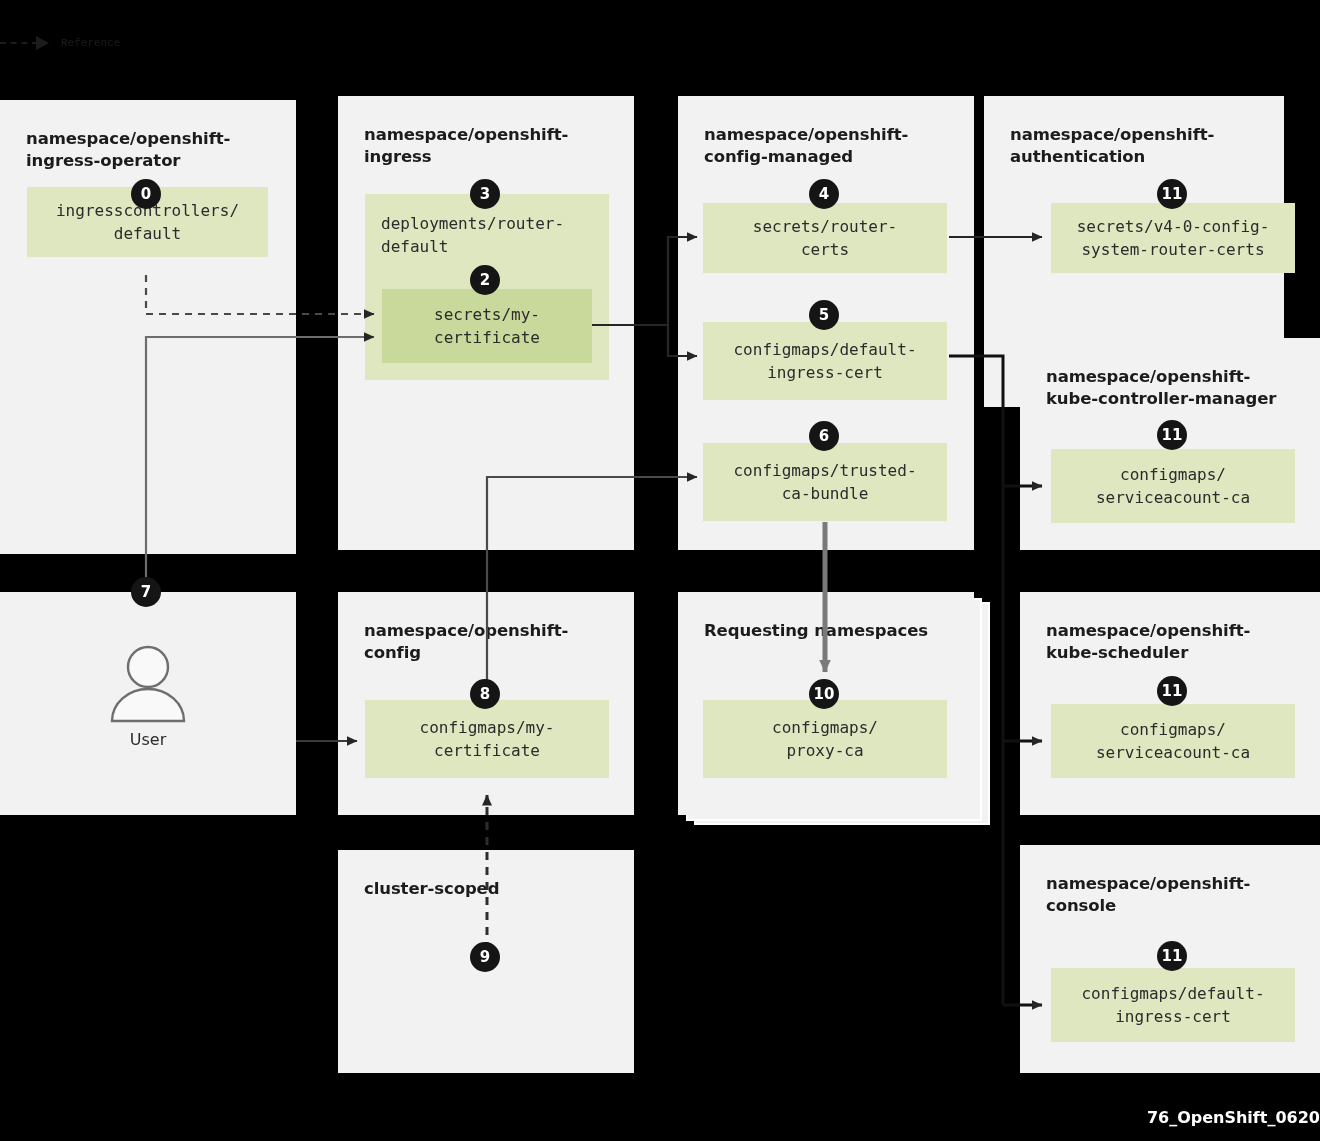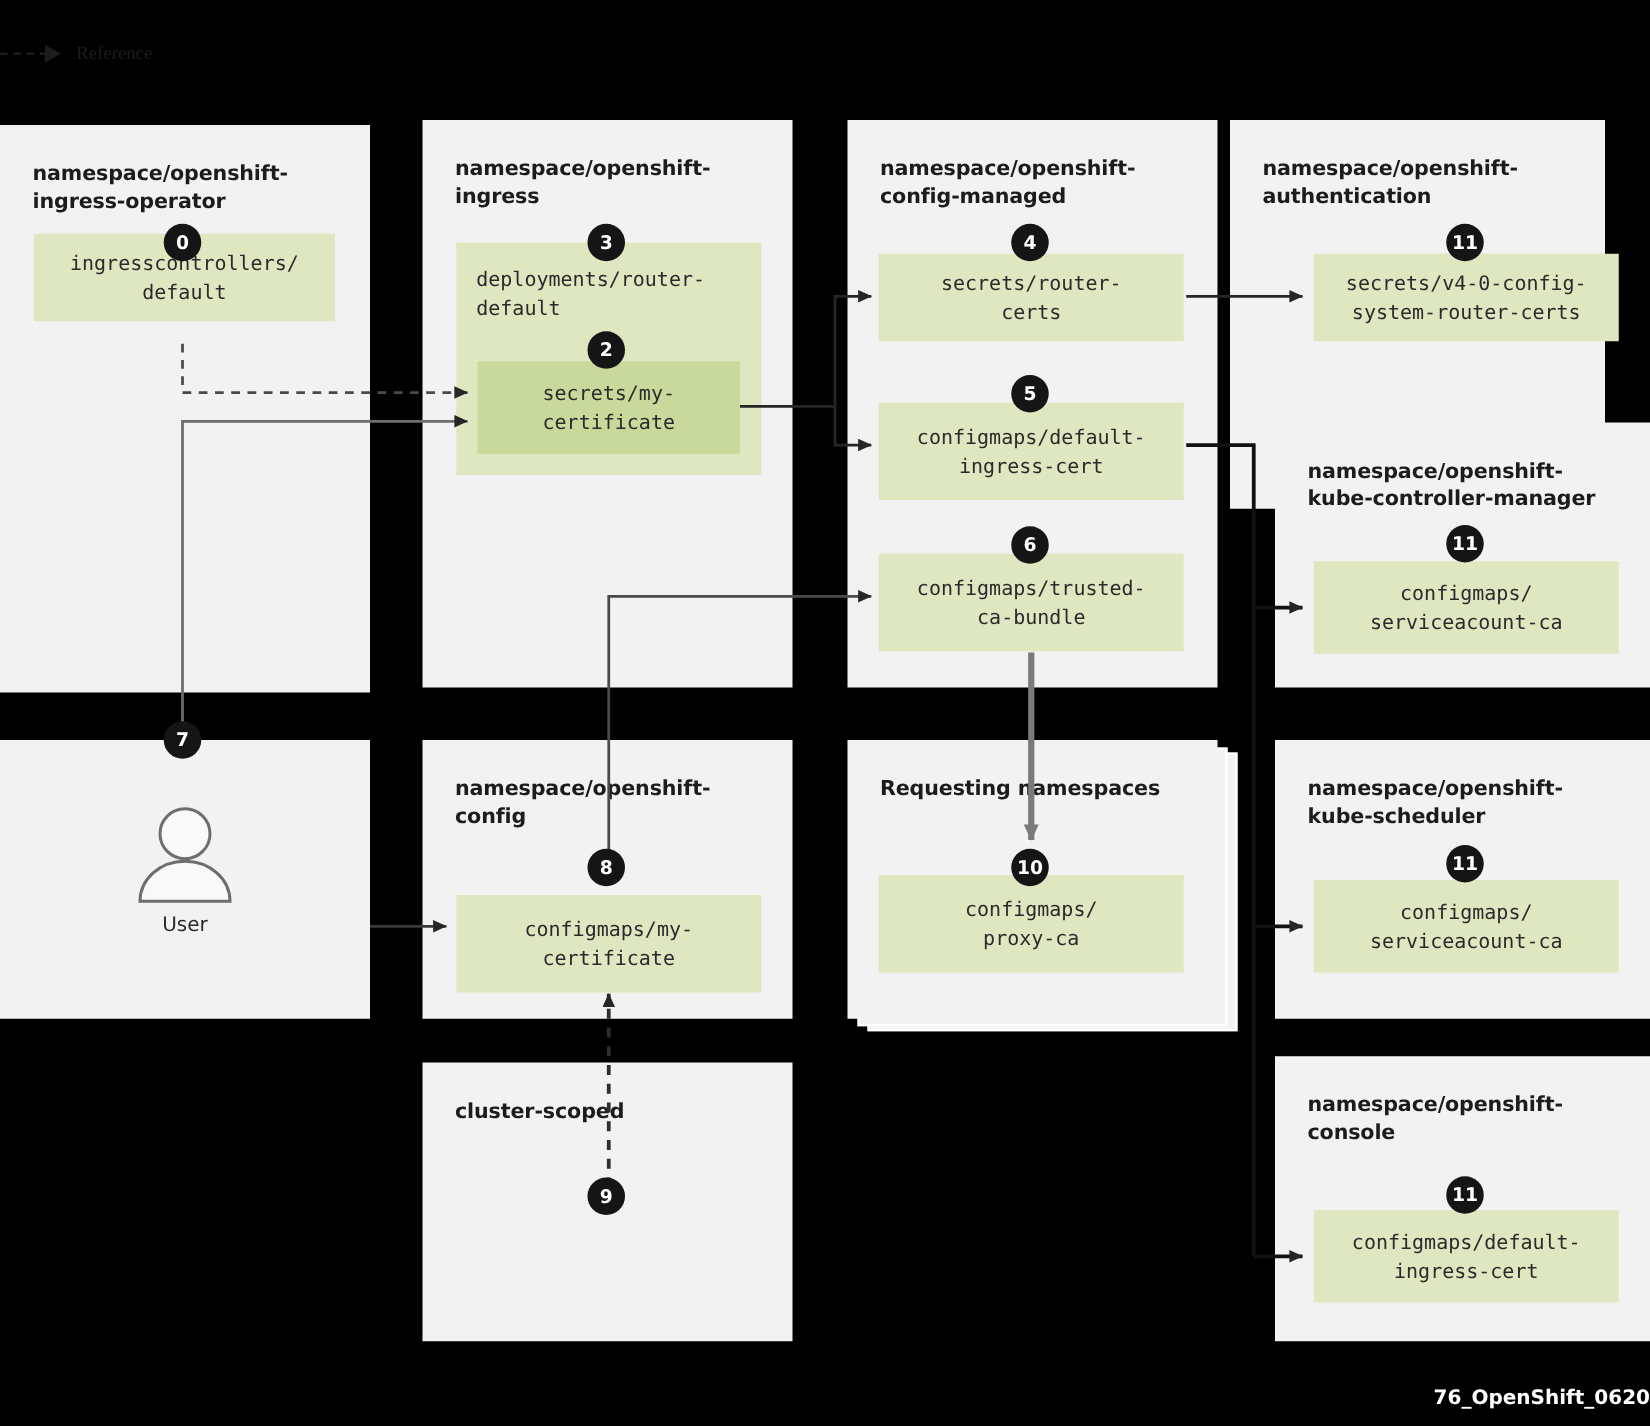--- a/index.html
+++ b/index.html
@@ -26,22 +26,22 @@
     height: 30px;
     display: flex;
     align-items: center;
   }
   .legend-item {
     display: flex;
     align-items: center;
     height: 30px;
   }
   .legend-label {
-    font-family: Liberation Serif, serif;
-    font-size: 15px;
+    font-family: Liberation Mono, monospace;
+    font-size: 11px;
     color: #1c1c1c;
     white-space: nowrap;
     margin-left: 9px;
   }
   .legend-arrow {
     position: relative;
     width: 52px;
     height: 14px;
   }
   .legend-arrow .shaft {
@@ -272,21 +272,21 @@
       <circle cx="46" cy="22" r="20" fill="#f9f9f9" stroke="#6e6e6e" stroke-width="2.4"></circle>
       <path d="M10,76 a36,32 0 0 1 72,0 z" fill="#f9f9f9" stroke="#6e6e6e" stroke-width="2.4"></path>
     </svg>
   </div>
   <div class="user-label" style="left:88px;top:730px;">User</div>
   <div class="badge" style="left:131px;top:577px;">7</div>
 
   <div class="panel" style="left:338px;top:592px;width:296px;height:223px;">
     <div class="panel-title">namespace/openshift-config</div>
   </div>
-  <div class="res" style="left:365px;top:700px;width:244px;height:78px;white-space:pre-line;margin-top:16px;">configmaps/my-
+  <div class="res" style="left:365px;top:700px;width:244px;height:78px;white-space:pre-line;">configmaps/my-
 certificate</div>
   <div class="badge" style="left:470px;top:679px;">8</div>
 
   <div class="stack-shadow" style="left:694px;top:602px;width:296px;height:223px;"></div>
   <div class="stack-shadow" style="left:686px;top:598px;width:296px;height:223px;"></div>
   <div class="panel" style="left:678px;top:592px;width:296px;height:223px;">
     <div class="panel-title">Requesting namespaces</div>
   </div>
   <div class="res" style="left:703px;top:700px;width:244px;height:78px;white-space:pre-line;">configmaps/
 proxy-ca</div>

